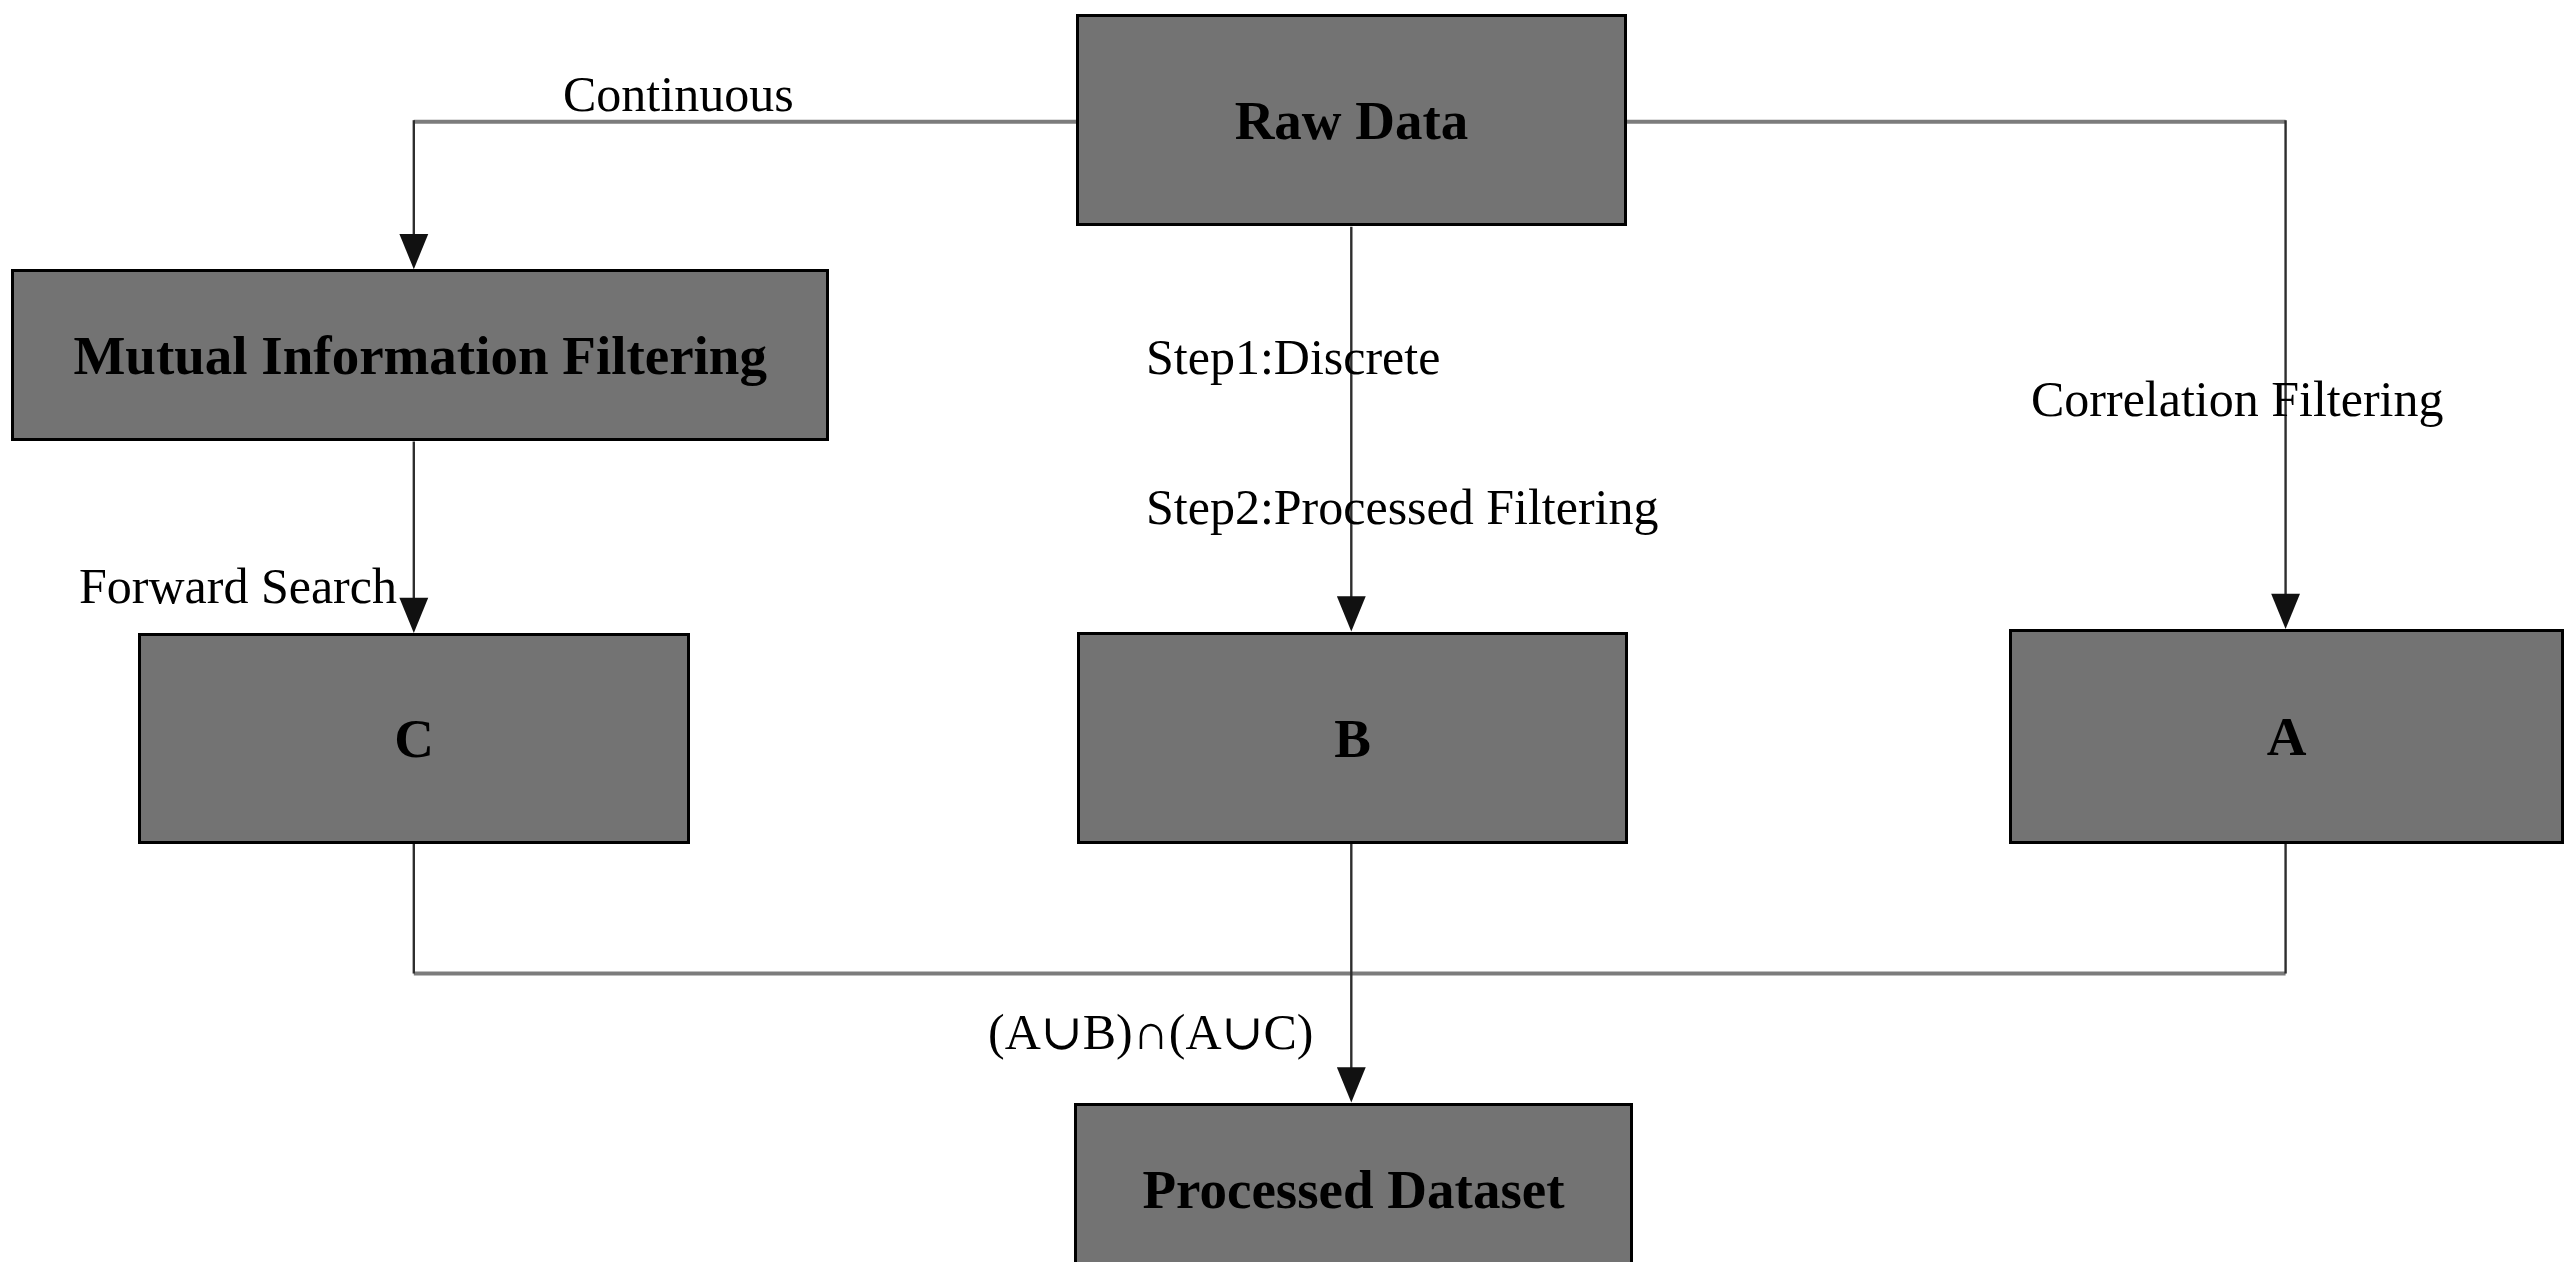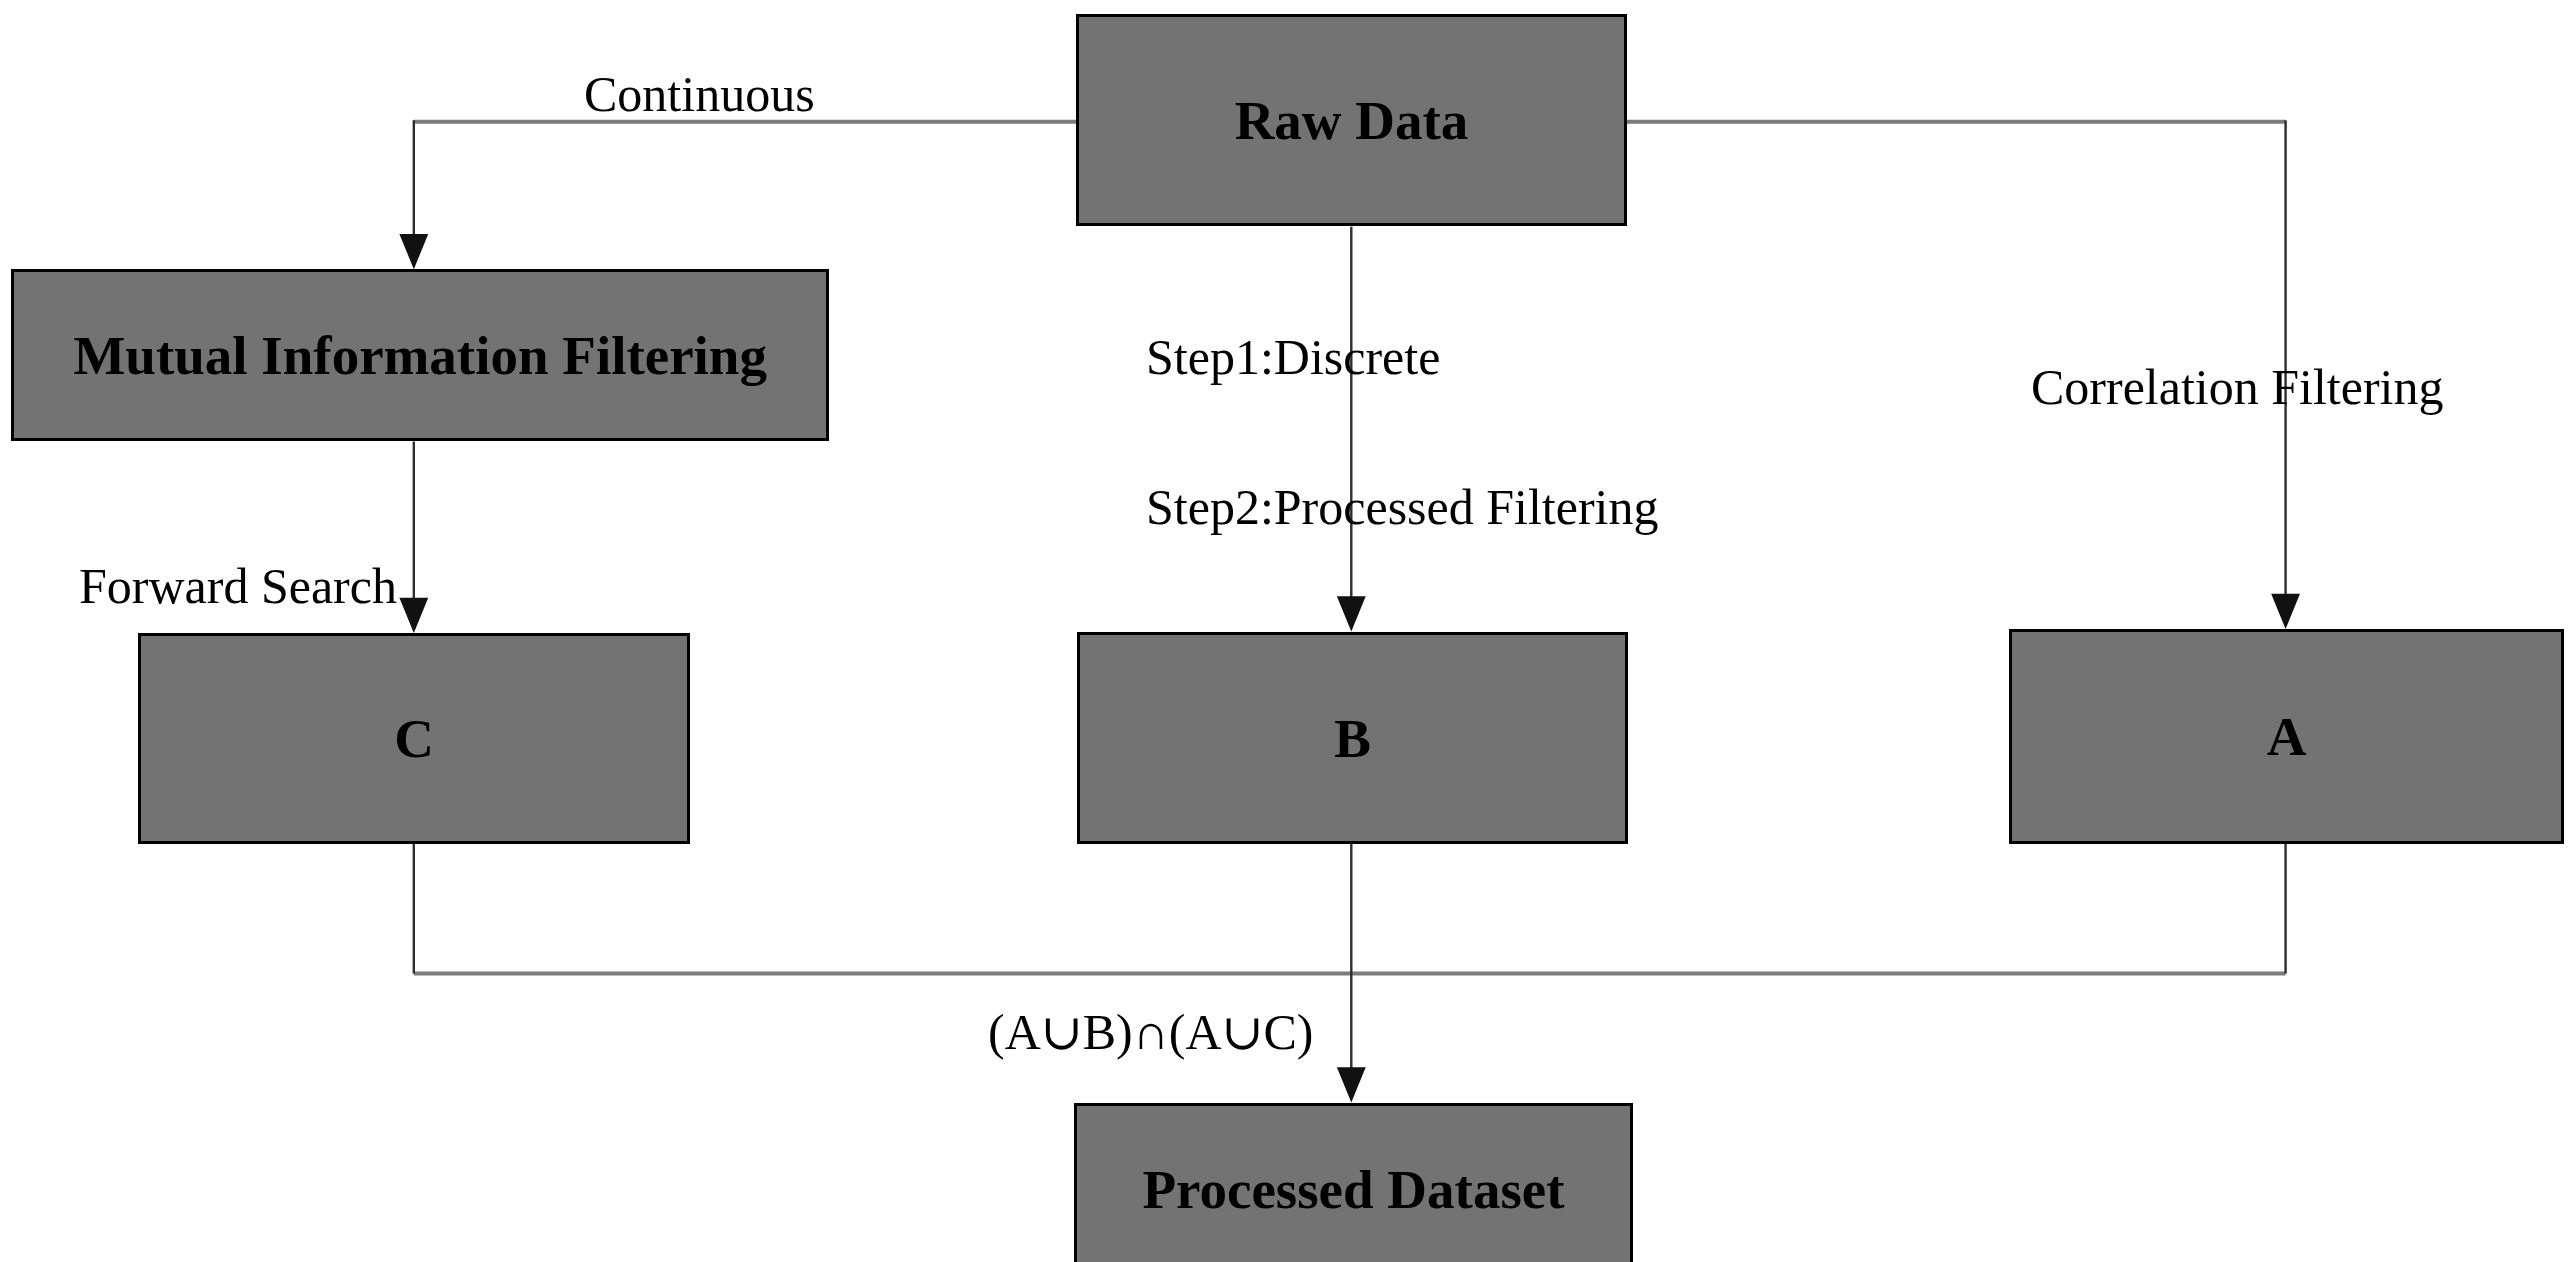--- a/index.html
+++ b/index.html
@@ -43,24 +43,24 @@
     white-space: nowrap;
   }
   
   #node-raw-data  { left: 1076px; top: 14.4px;   width: 551px; height: 212px; }
   #node-mif       { left: 11.2px;   top: 269px;  width: 818px; height: 172px; }
   #node-c         { left: 138px;  top: 633px;  width: 552px; height: 211px; }
   #node-b         { left: 1077px; top: 632px;  width: 551px; height: 212px; }
   #node-a         { left: 2009px; top: 629px;  width: 555px; height: 215px; }
   #node-processed { left: 1074px; top: 1103px; width: 559px; height: 172px; }
   
-  #label-continuous  { left: 584px;  top: 69px;   }
+  #label-continuous  { left: 563px;  top: 69px;   }
   #label-step1       { left: 1146px; top: 332px;  }
   #label-step2       { left: 1146px; top: 482px;  }
-  #label-correlation { left: 2031px; top: 362px;  }
+  #label-correlation { left: 2031px; top: 374px;  }
   #label-forward     { left: 79px;   top: 561px;  }
   #label-setexpr     { left: 988px; top: 1007px; }
 </style>
 </head>
 <body>
 
 <div id="canvas">
 
   <svg id="wires" viewBox="0 0 3214 1575" xmlns="http://www.w3.org/2000/svg">
 

